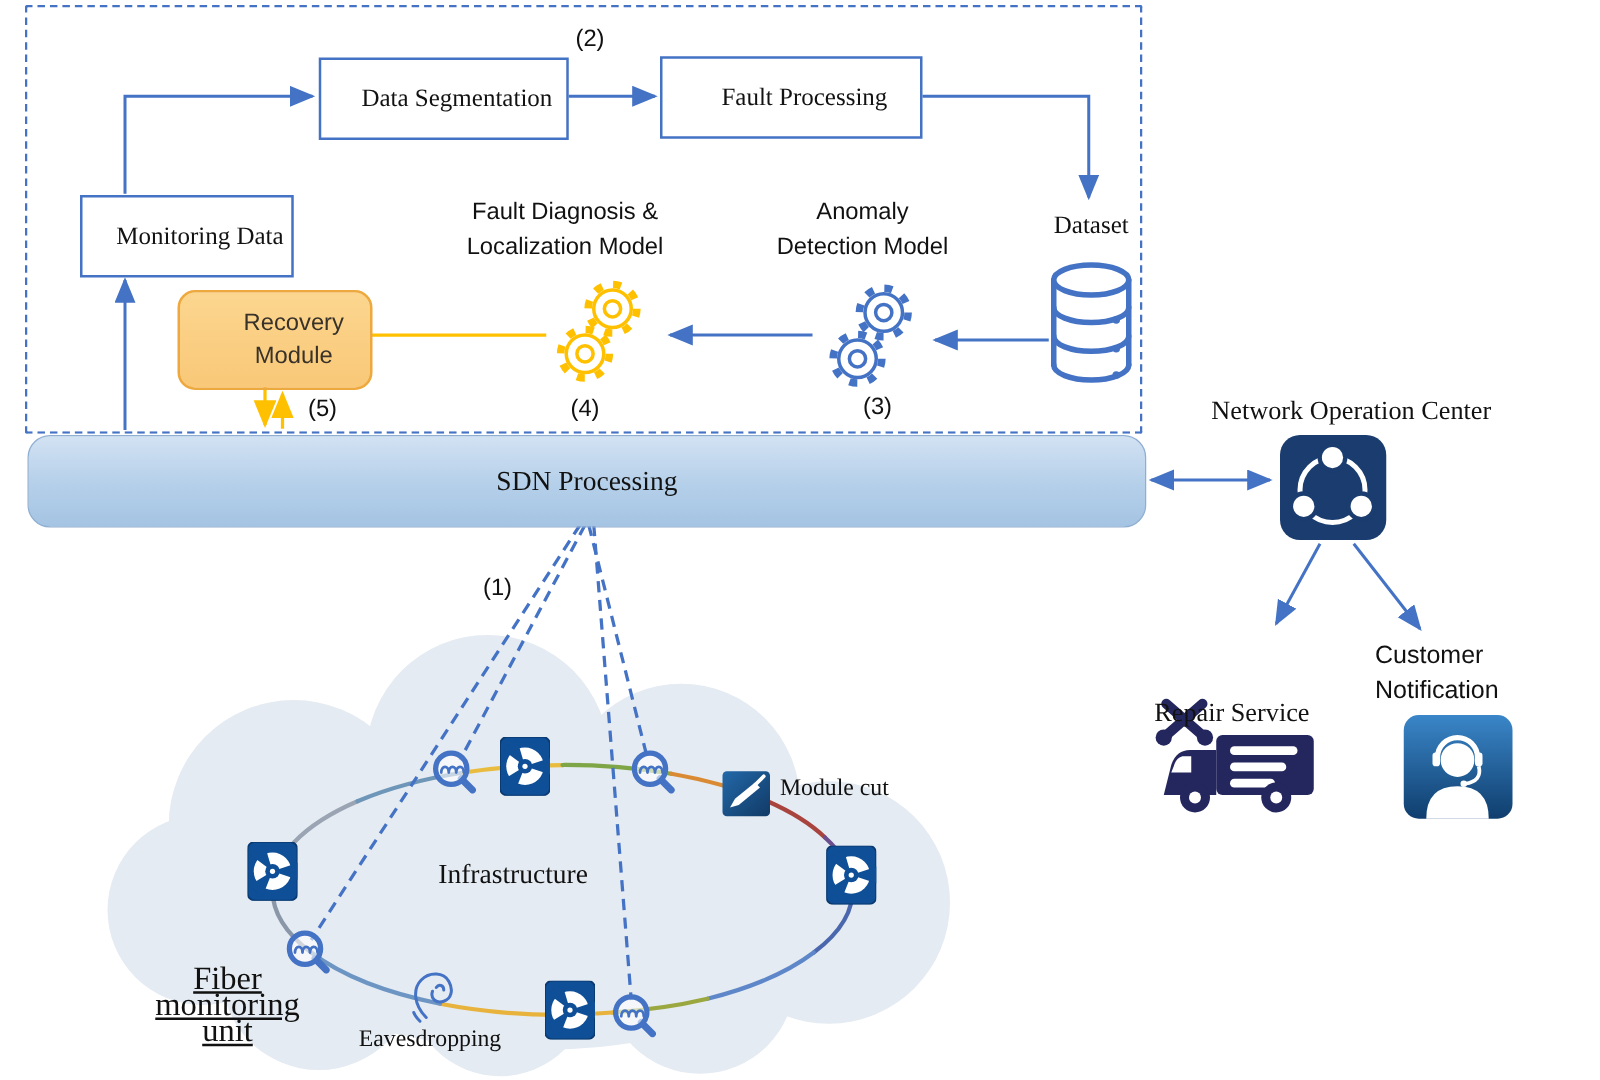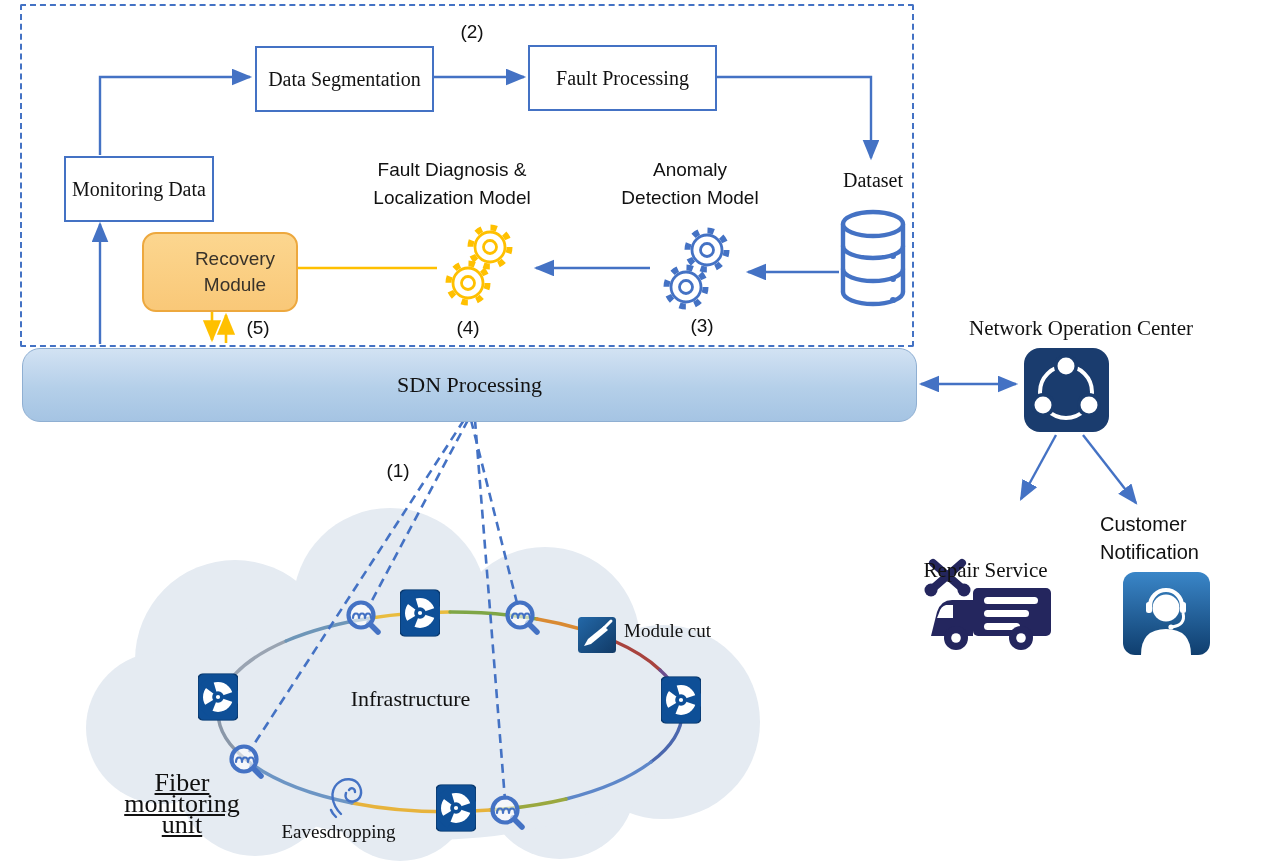--- a/index.html
+++ b/index.html
@@ -3,21 +3,21 @@
 <meta charset="utf-8">
 <style>
   html,body{margin:0;padding:0;}
   body{width:1280px;height:864px;position:relative;background:#ffffff;overflow:hidden;
        font-family:"Liberation Serif",serif;}
   .lbl{position:absolute;color:#111;text-align:center;line-height:1.25;}
   .serif{font-family:"Liberation Serif",serif;}
   .sans{font-family:"Liberation Sans",sans-serif;}
   .pbox{position:absolute;background:#fff;border:2px solid #4472C4;display:flex;
         align-items:center;justify-content:center;text-align:center;
-        font-size:20px;line-height:1.35;color:#121212;}
+        font-size:20px;line-height:1.35;color:#121212;padding-left:21px;}
   #dashed-frame{position:absolute;left:20px;top:4px;width:890px;height:339px;
         border:2px dashed #4472C4;border-radius:2px;}
   #sdn-bar{position:absolute;left:22px;top:348px;width:893px;height:72px;
         border-radius:18px;border:1.5px solid #8FAFD2;
         background:linear-gradient(180deg,#d2e2f3 0%,#b4cfe9 55%,#a5c4e3 100%);
         display:flex;align-items:center;justify-content:center;
         font-size:22px;color:#121212;}
   #recovery-box{position:absolute;left:142px;top:232px;width:122px;height:76px;
         background:linear-gradient(180deg,#FCD68F,#F9C878);border:2px solid #EDA83E;
         border-radius:14px;display:flex;align-items:center;justify-content:center;
@@ -266,15 +266,15 @@
 <div class="lbl serif" style="left:950px;top:315px;width:262px;font-size:21px;">Network Operation Center</div>
 
 <div class="lbl serif" style="left:908px;top:517px;width:155px;font-size:21px;margin-top:40px;">Repair Service</div>
 
 <div class="lbl sans" style="left:1100px;top:510px;width:132px;font-size:20px;line-height:28px;text-align:left;">Customer Notification</div>
 
 <div class="lbl serif" style="left:338px;top:685px;width:145px;font-size:22px;">Infrastructure</div>
 
 <div class="lbl serif" style="left:624px;top:619px;width:90px;font-size:19px;text-align:left;">Module cut</div>
 
-<div class="lbl serif" style="left:276px;top:820px;width:125px;font-size:19px;">Eavesdropping</div>
+<div class="lbl serif" style="left:276px;top:820px;width:125px;font-size:19px;text-align:right;">Eavesdropping</div>
 
 <div class="lbl serif" style="left:108px;top:772px;width:148px;font-size:26px;line-height:21px;text-decoration:underline;">Fiber monitoring unit</div>
 
 </body></html>

